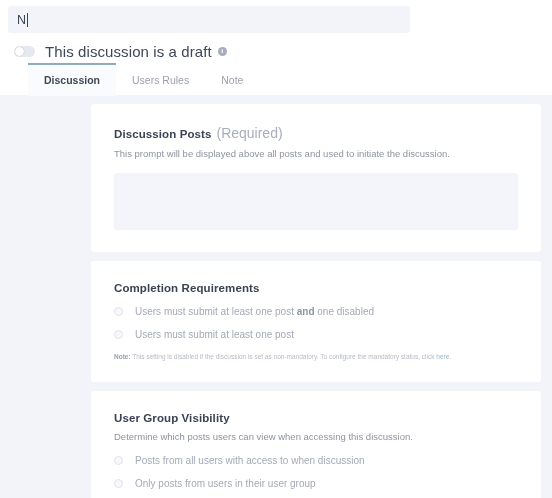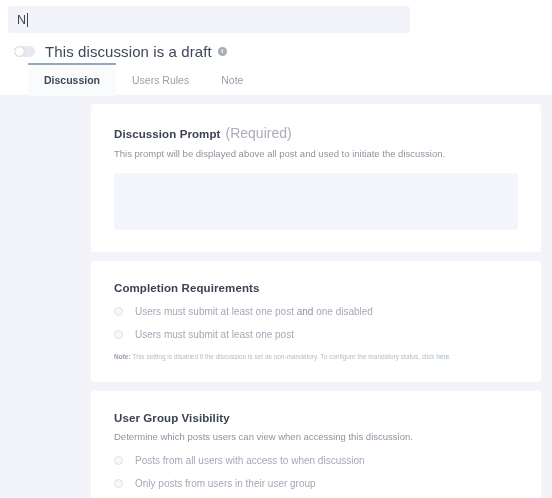--- a/index.html
+++ b/index.html
@@ -190,21 +190,21 @@
     border-radius: 50%;
     border: 1px solid #dfe2ea;
     background: #f7f8fb;
     flex: none;
   }
   .radio-label {
     margin-left: 12px;
     font-size: 10px;
     color: #a4a9b6;
   }
-  .radio-label b { color: #8f94a2; font-weight: normal; }
+  .radio-label b { color: #8f94a2; font-weight: bold; }
 
   .note {
     margin-top: 13px;
     font-size: 6.5px;
     color: #b6bac5;
     line-height: 1.35;
   }
   .note b { color: #9aa0ac; font-weight: bold; }
   .note a { color: #9fb4c7; text-decoration: none; }
 </style>
@@ -232,23 +232,23 @@
     <div class="tab active">Discussion</div>
     <div class="tab">Users Rules</div>
     <div class="tab">Note</div>
   </div>
 </div>
 
 <div class="page-body">
 
   <div class="card">
     <div>
-      <span class="card-title">Discussion Prompt</span><span class="card-required">(Required)</span>
-    </div>
-    <div class="card-desc">This prompt will be displayed above all post and used to initiate the discussion.</div>
+      <span class="card-title">Discussion Posts</span><span class="card-required">(Required)</span>
+    </div>
+    <div class="card-desc">This prompt will be displayed above all posts and used to initiate the discussion.</div>
     <textarea class="prompt-box" placeholder="" style=""></textarea>
   </div>
 
   <div class="card">
     <div class="card-title">Completion Requirements</div>
 
     <div class="radio-row">
       <span class="radio"></span>
       <span class="radio-label"><span>Users must submit at least one post </span><b>and</b><span> one disabled</span></span>
     </div>

